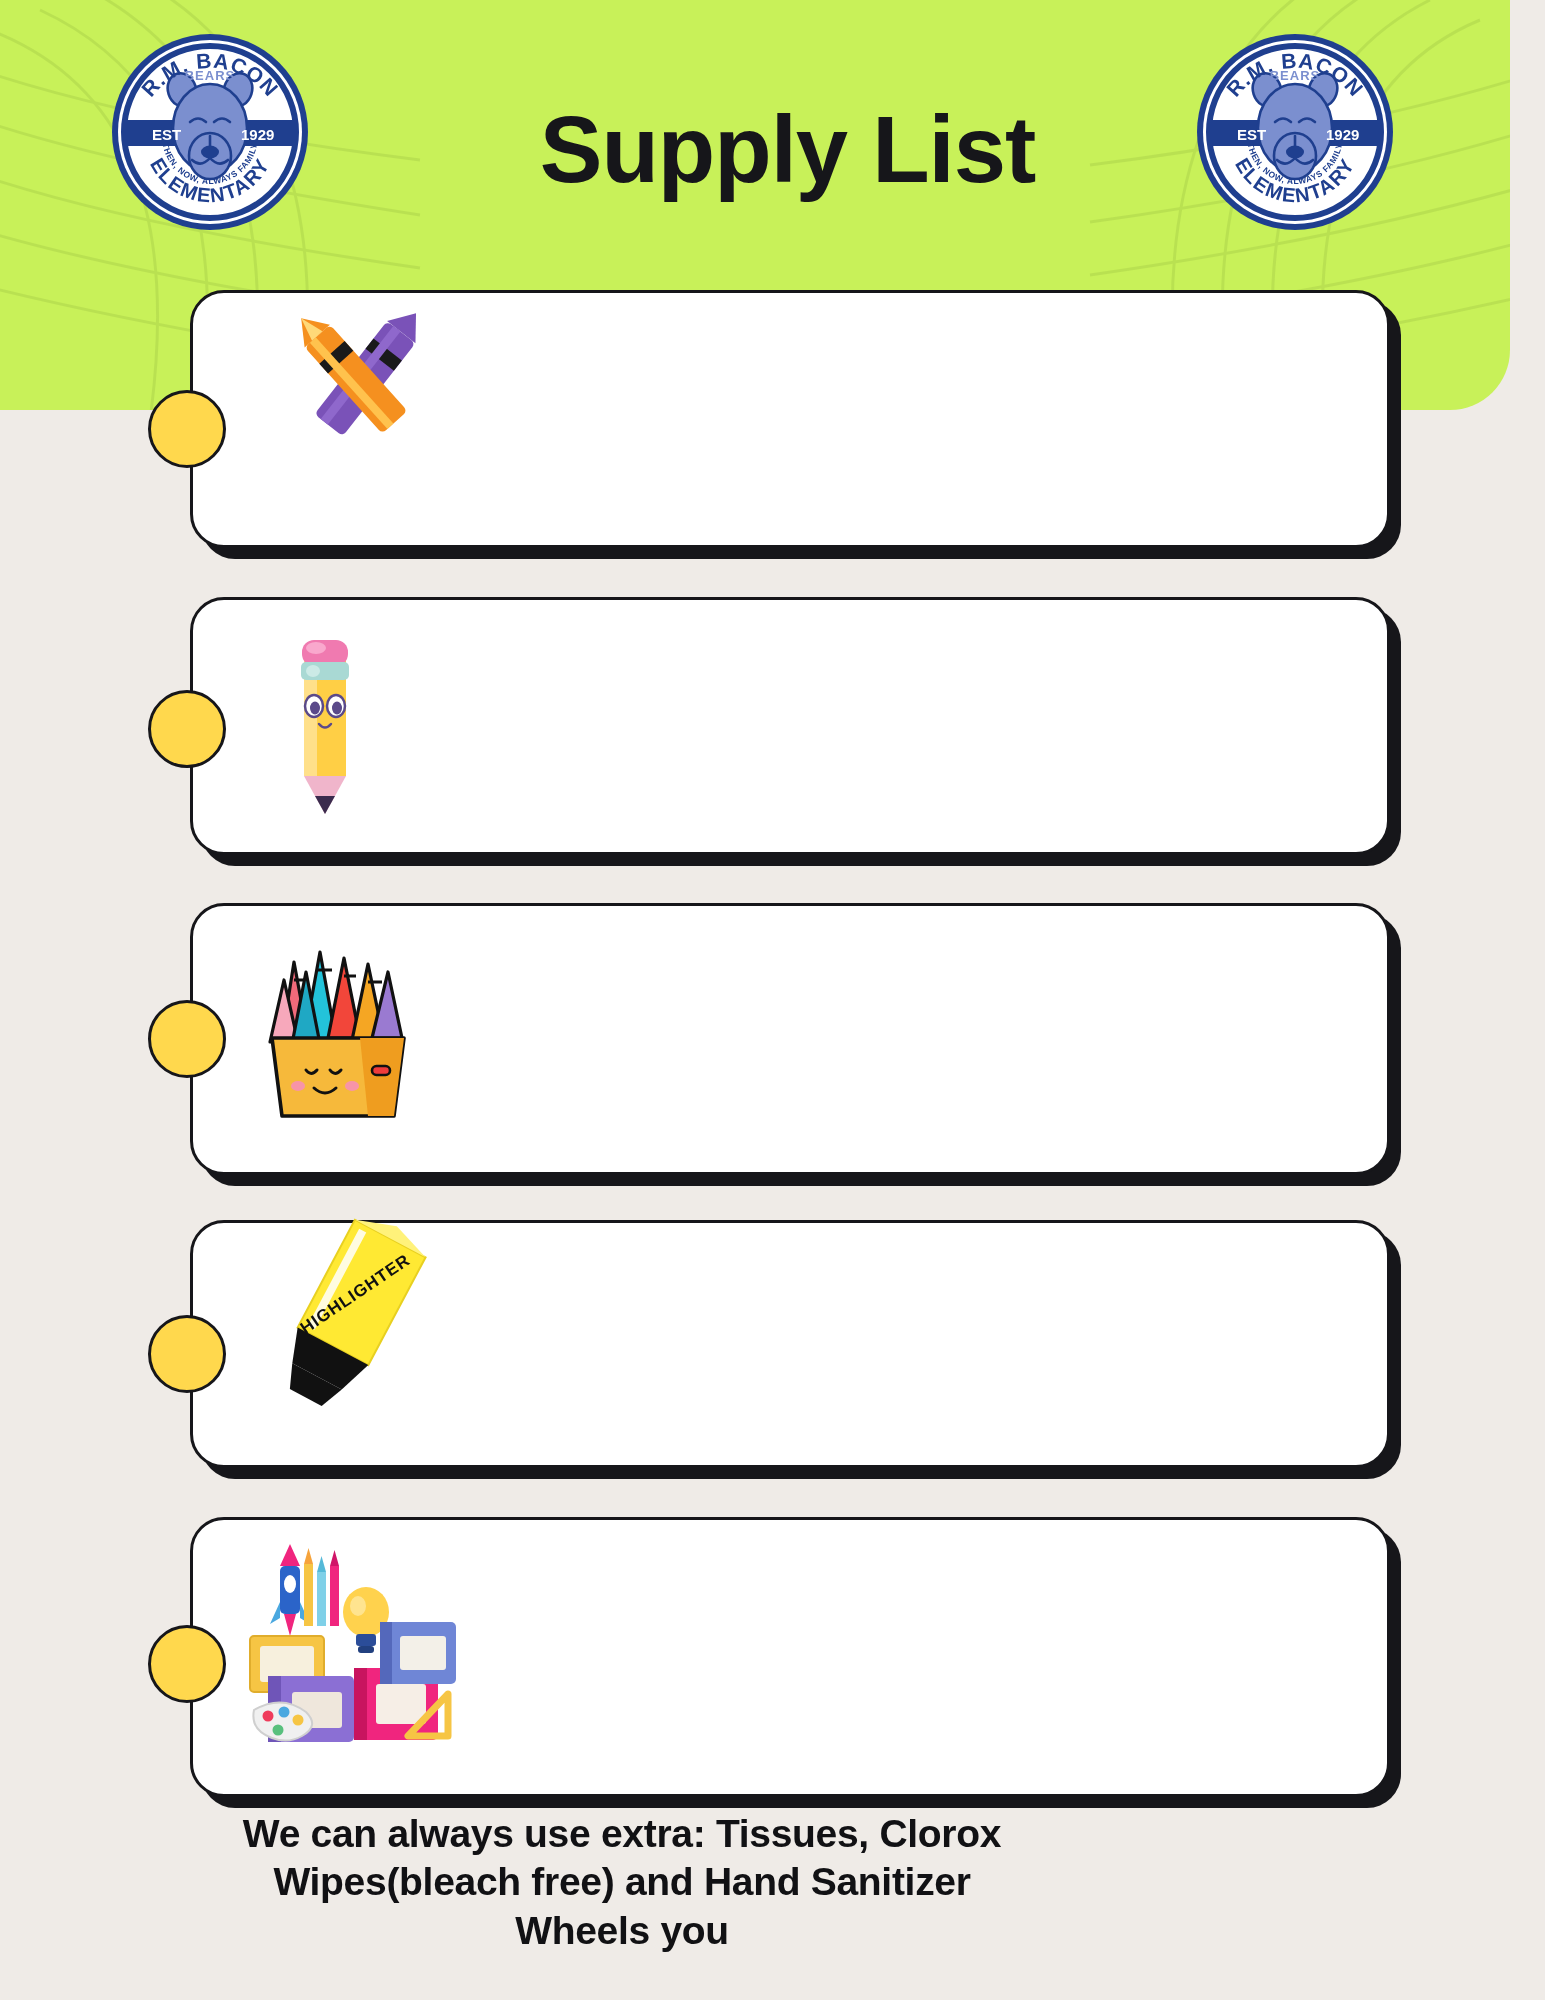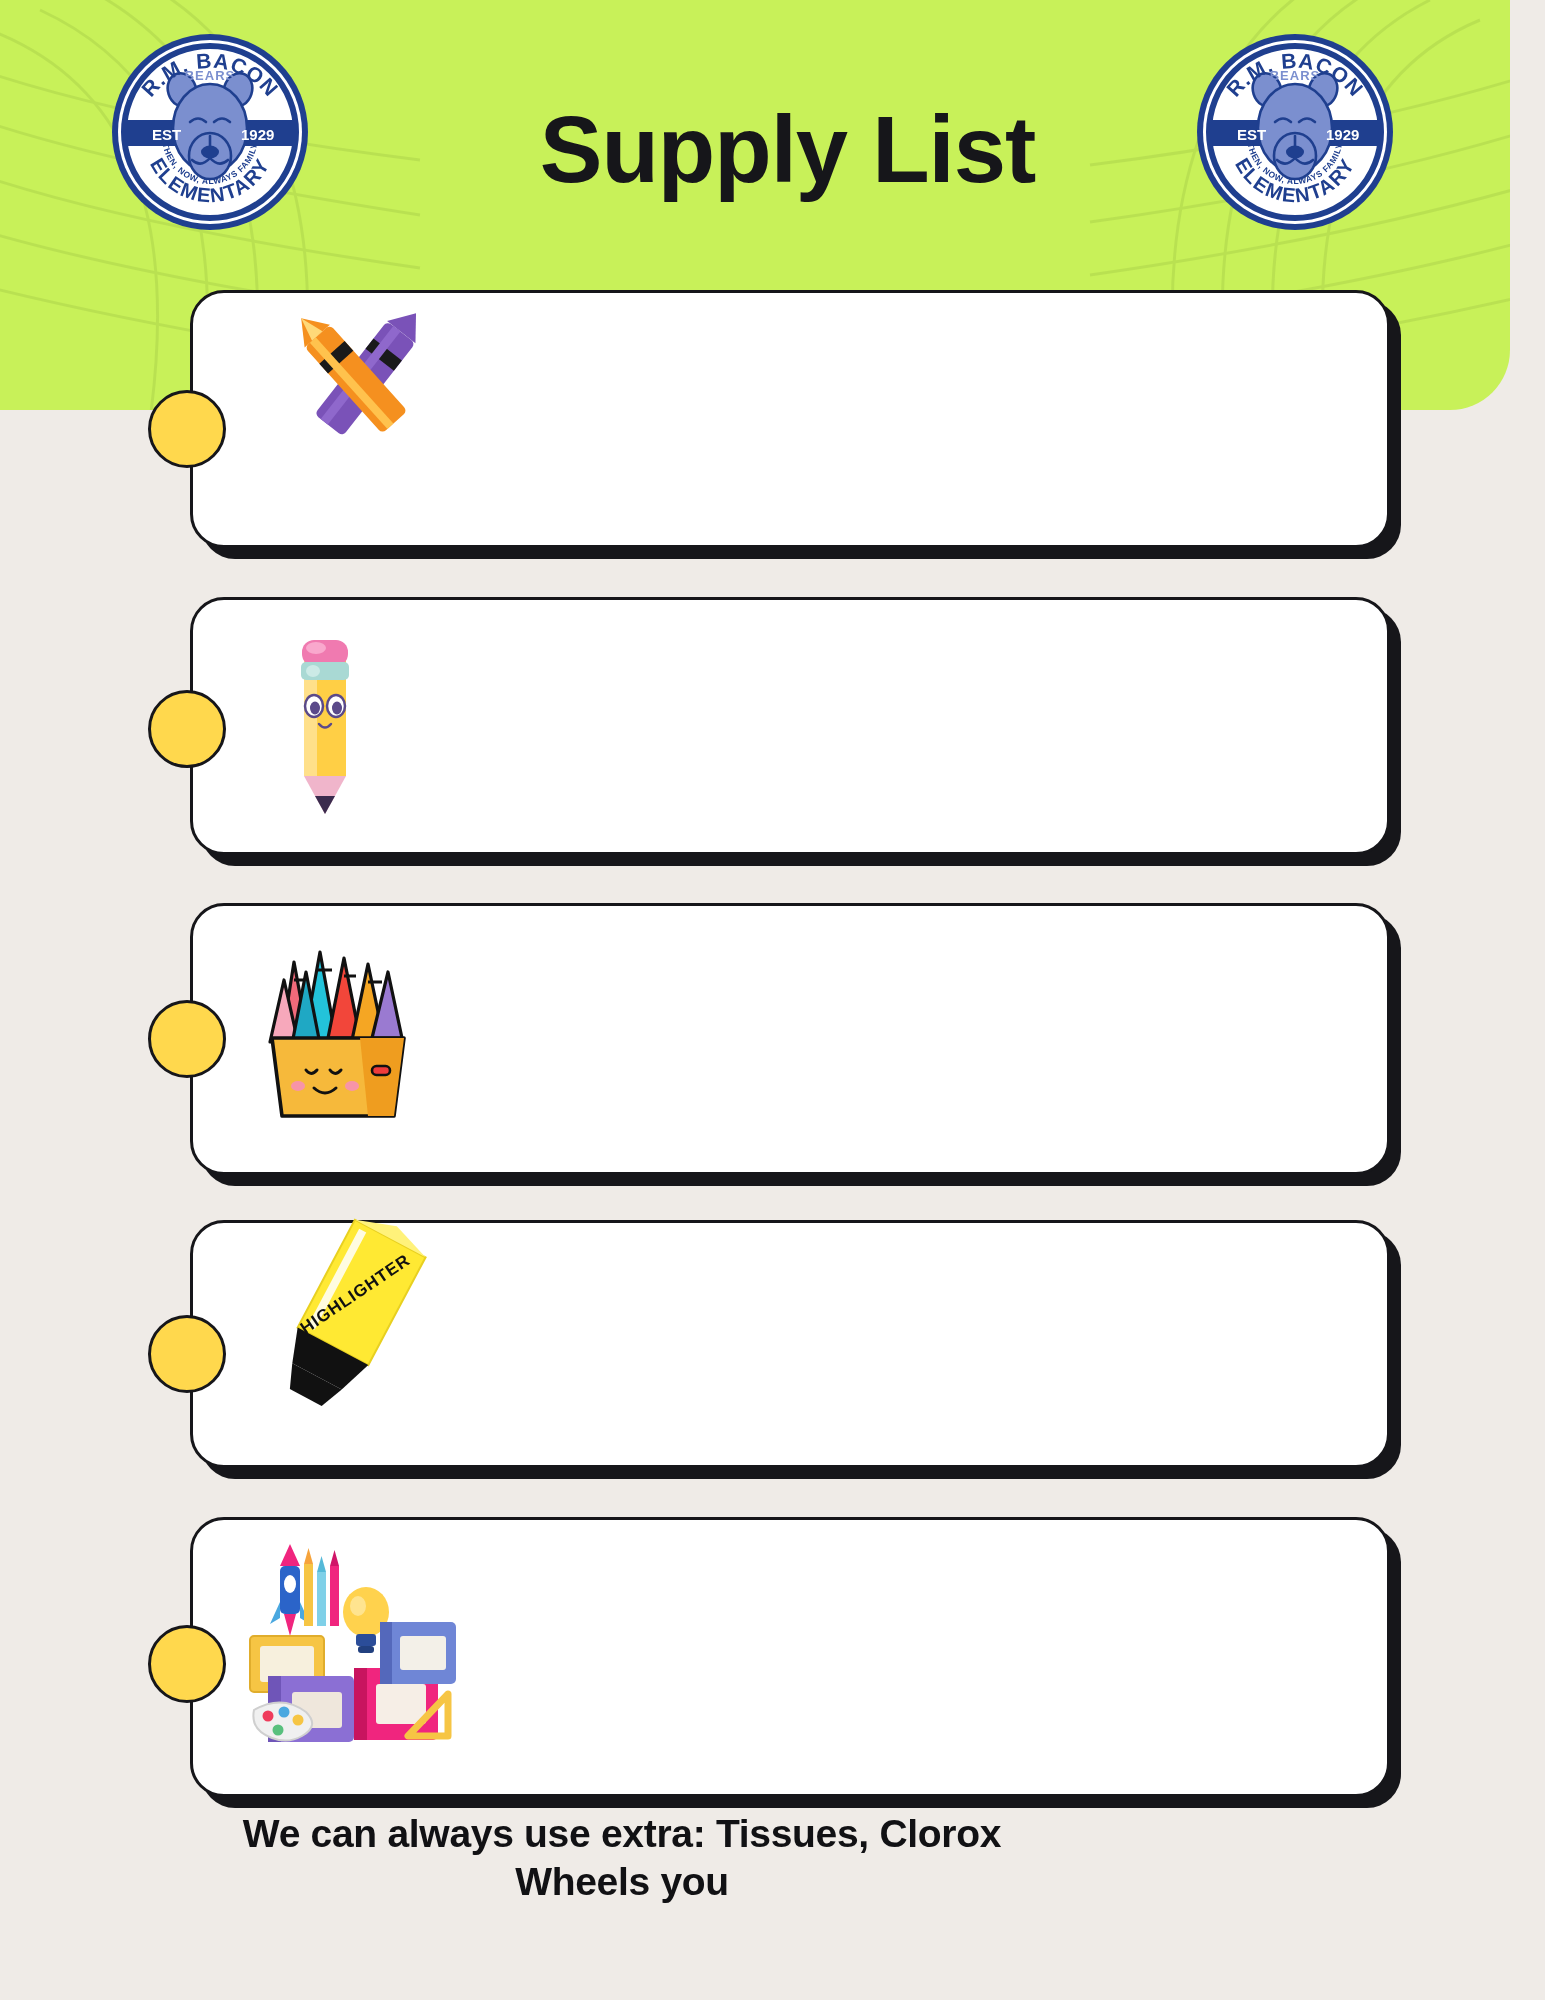--- a/index.html
+++ b/index.html
@@ -387,14 +387,15 @@
 <div class="grade-title" style="left:468px; top:1526px; font-size:37px;">5th  Grade</div>
 <div class="grade-lines" style="left:500px; top:1582px; font-size:30px; line-height:40px;">
   <div>#2 Pencils - 2" Binder - Scissors - Glue Sticks,</div>
   <div style="margin-left:-12px;">Crayons or Colored Pencils - 2 Pocket Folder for</div>
   <div style="margin-left:-6px;">Binder - Pencil Pouch for Binder-Highlighters</div>
   <div style="margin-left:-6px;"> Ear buds/Headphone</div>
 </div>
 
 <div class="footer">
   <div>We can always use extra: Tissues, Clorox</div>
+  <div>Wipes(bleach free) and Hand Sanitizer</div>
   <div>Wheels you</div>
 </div>
 
 </body></html>

